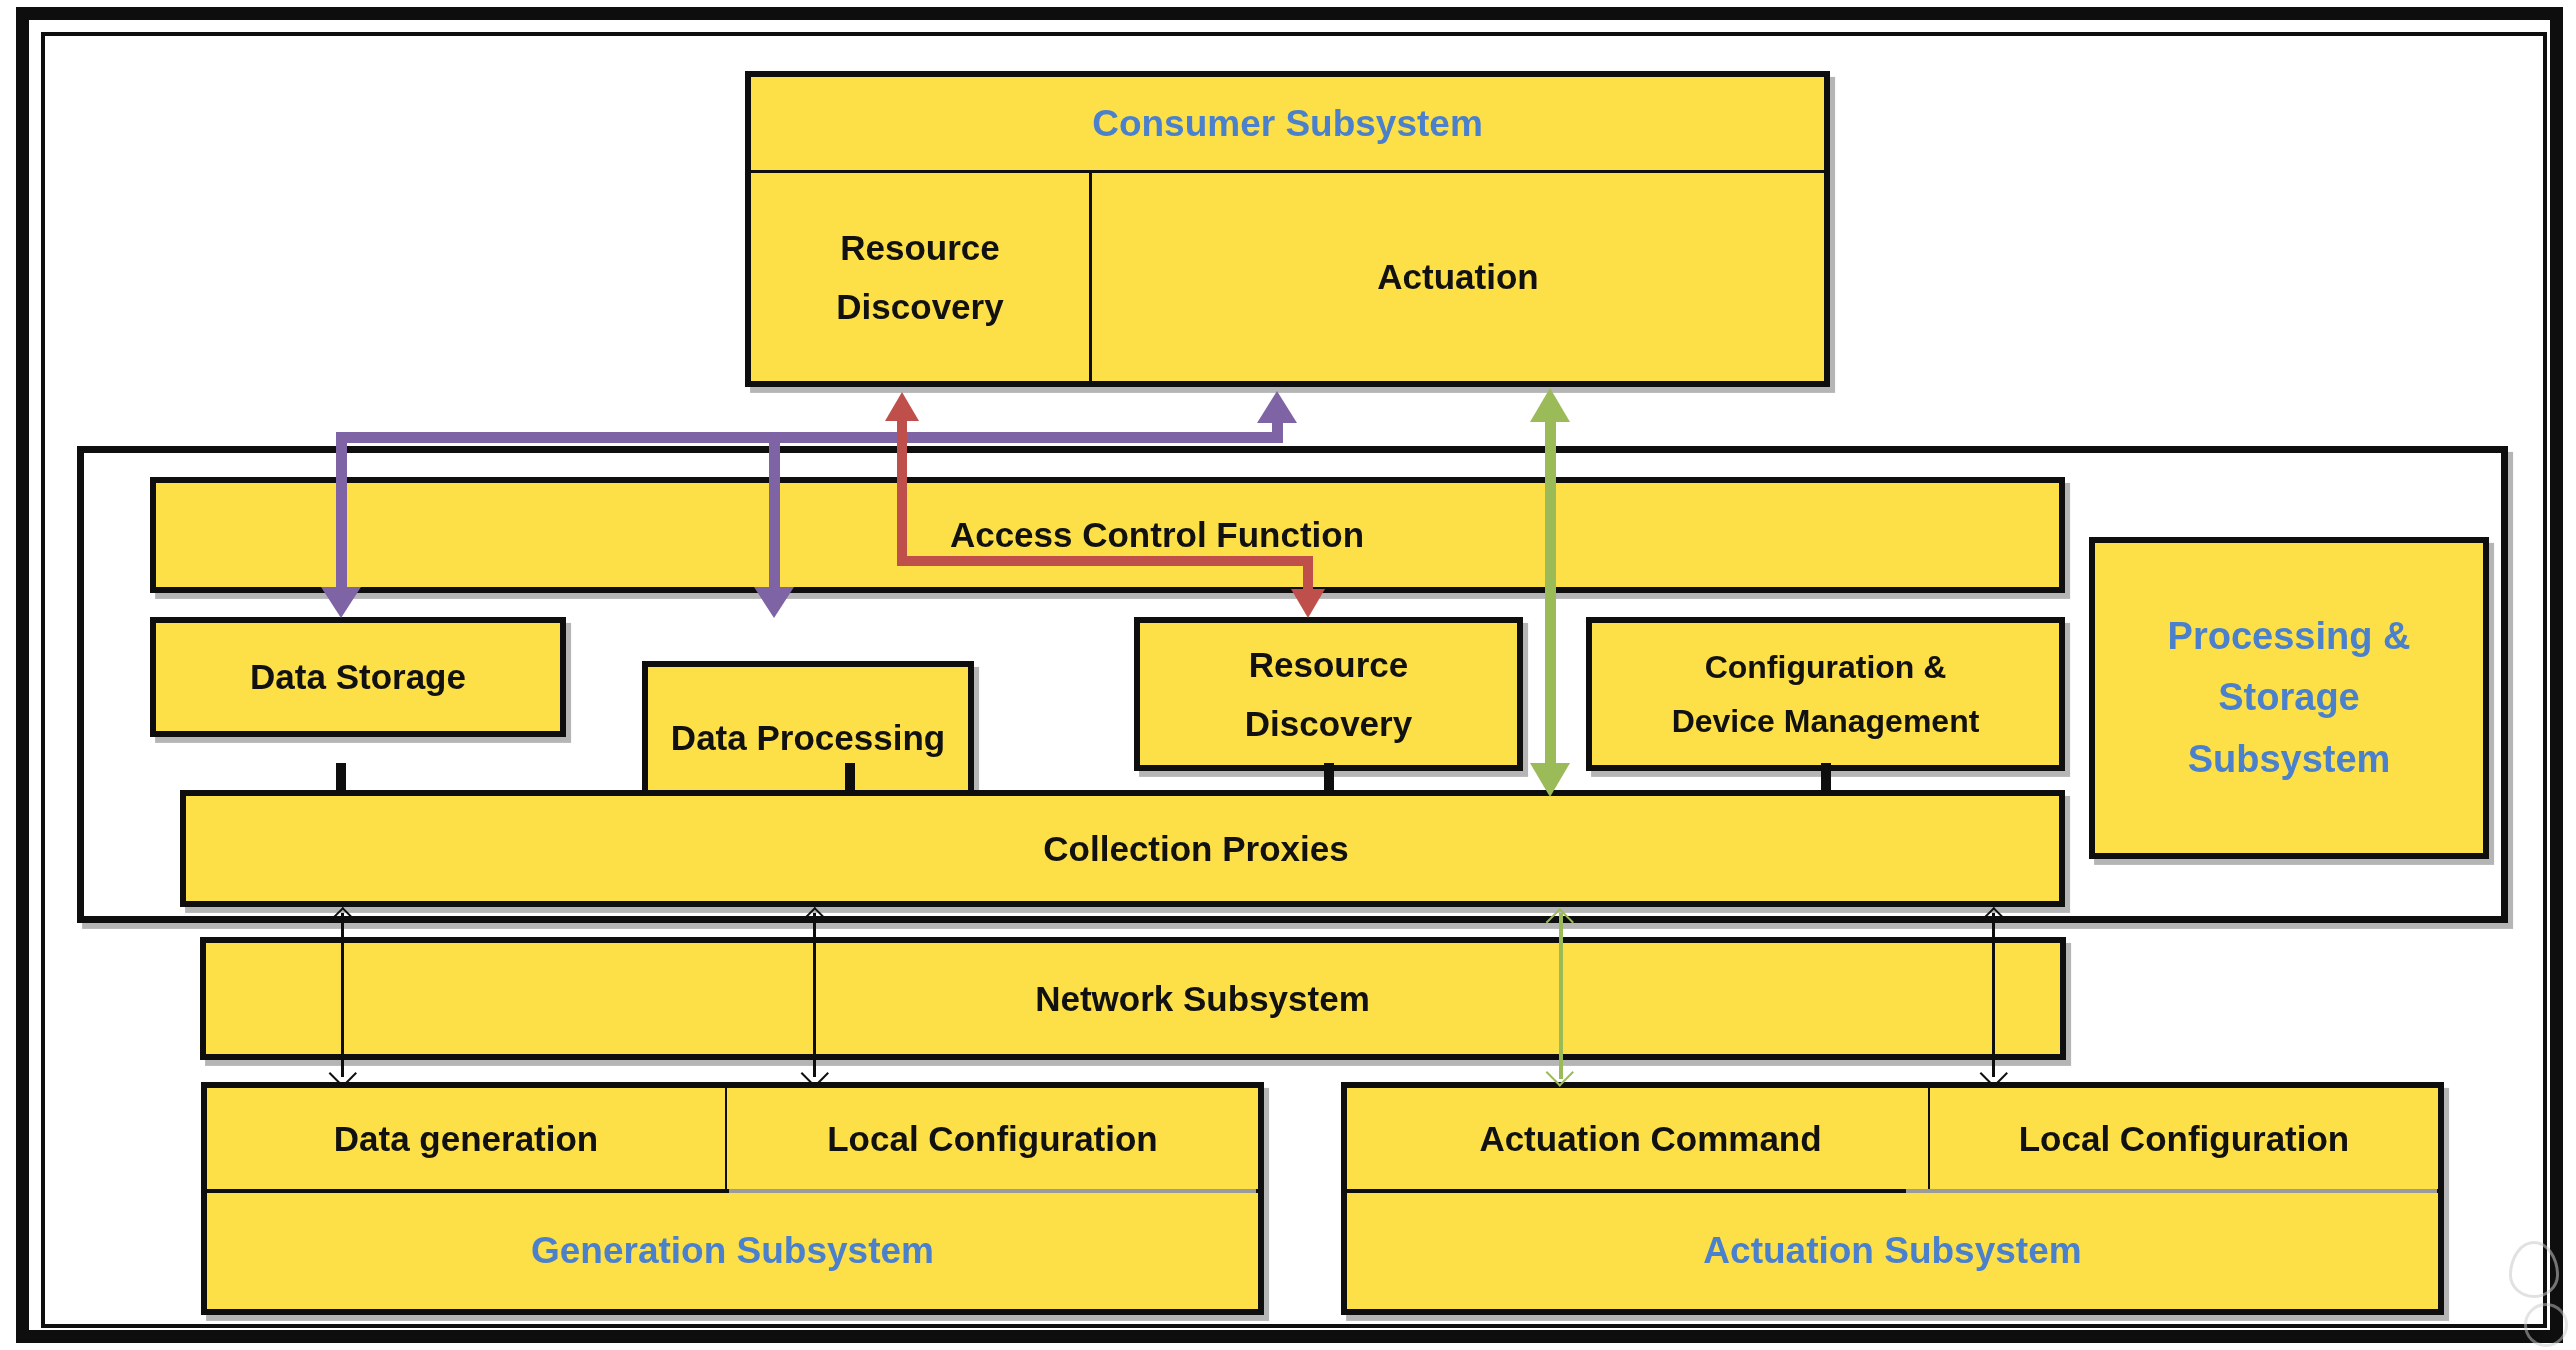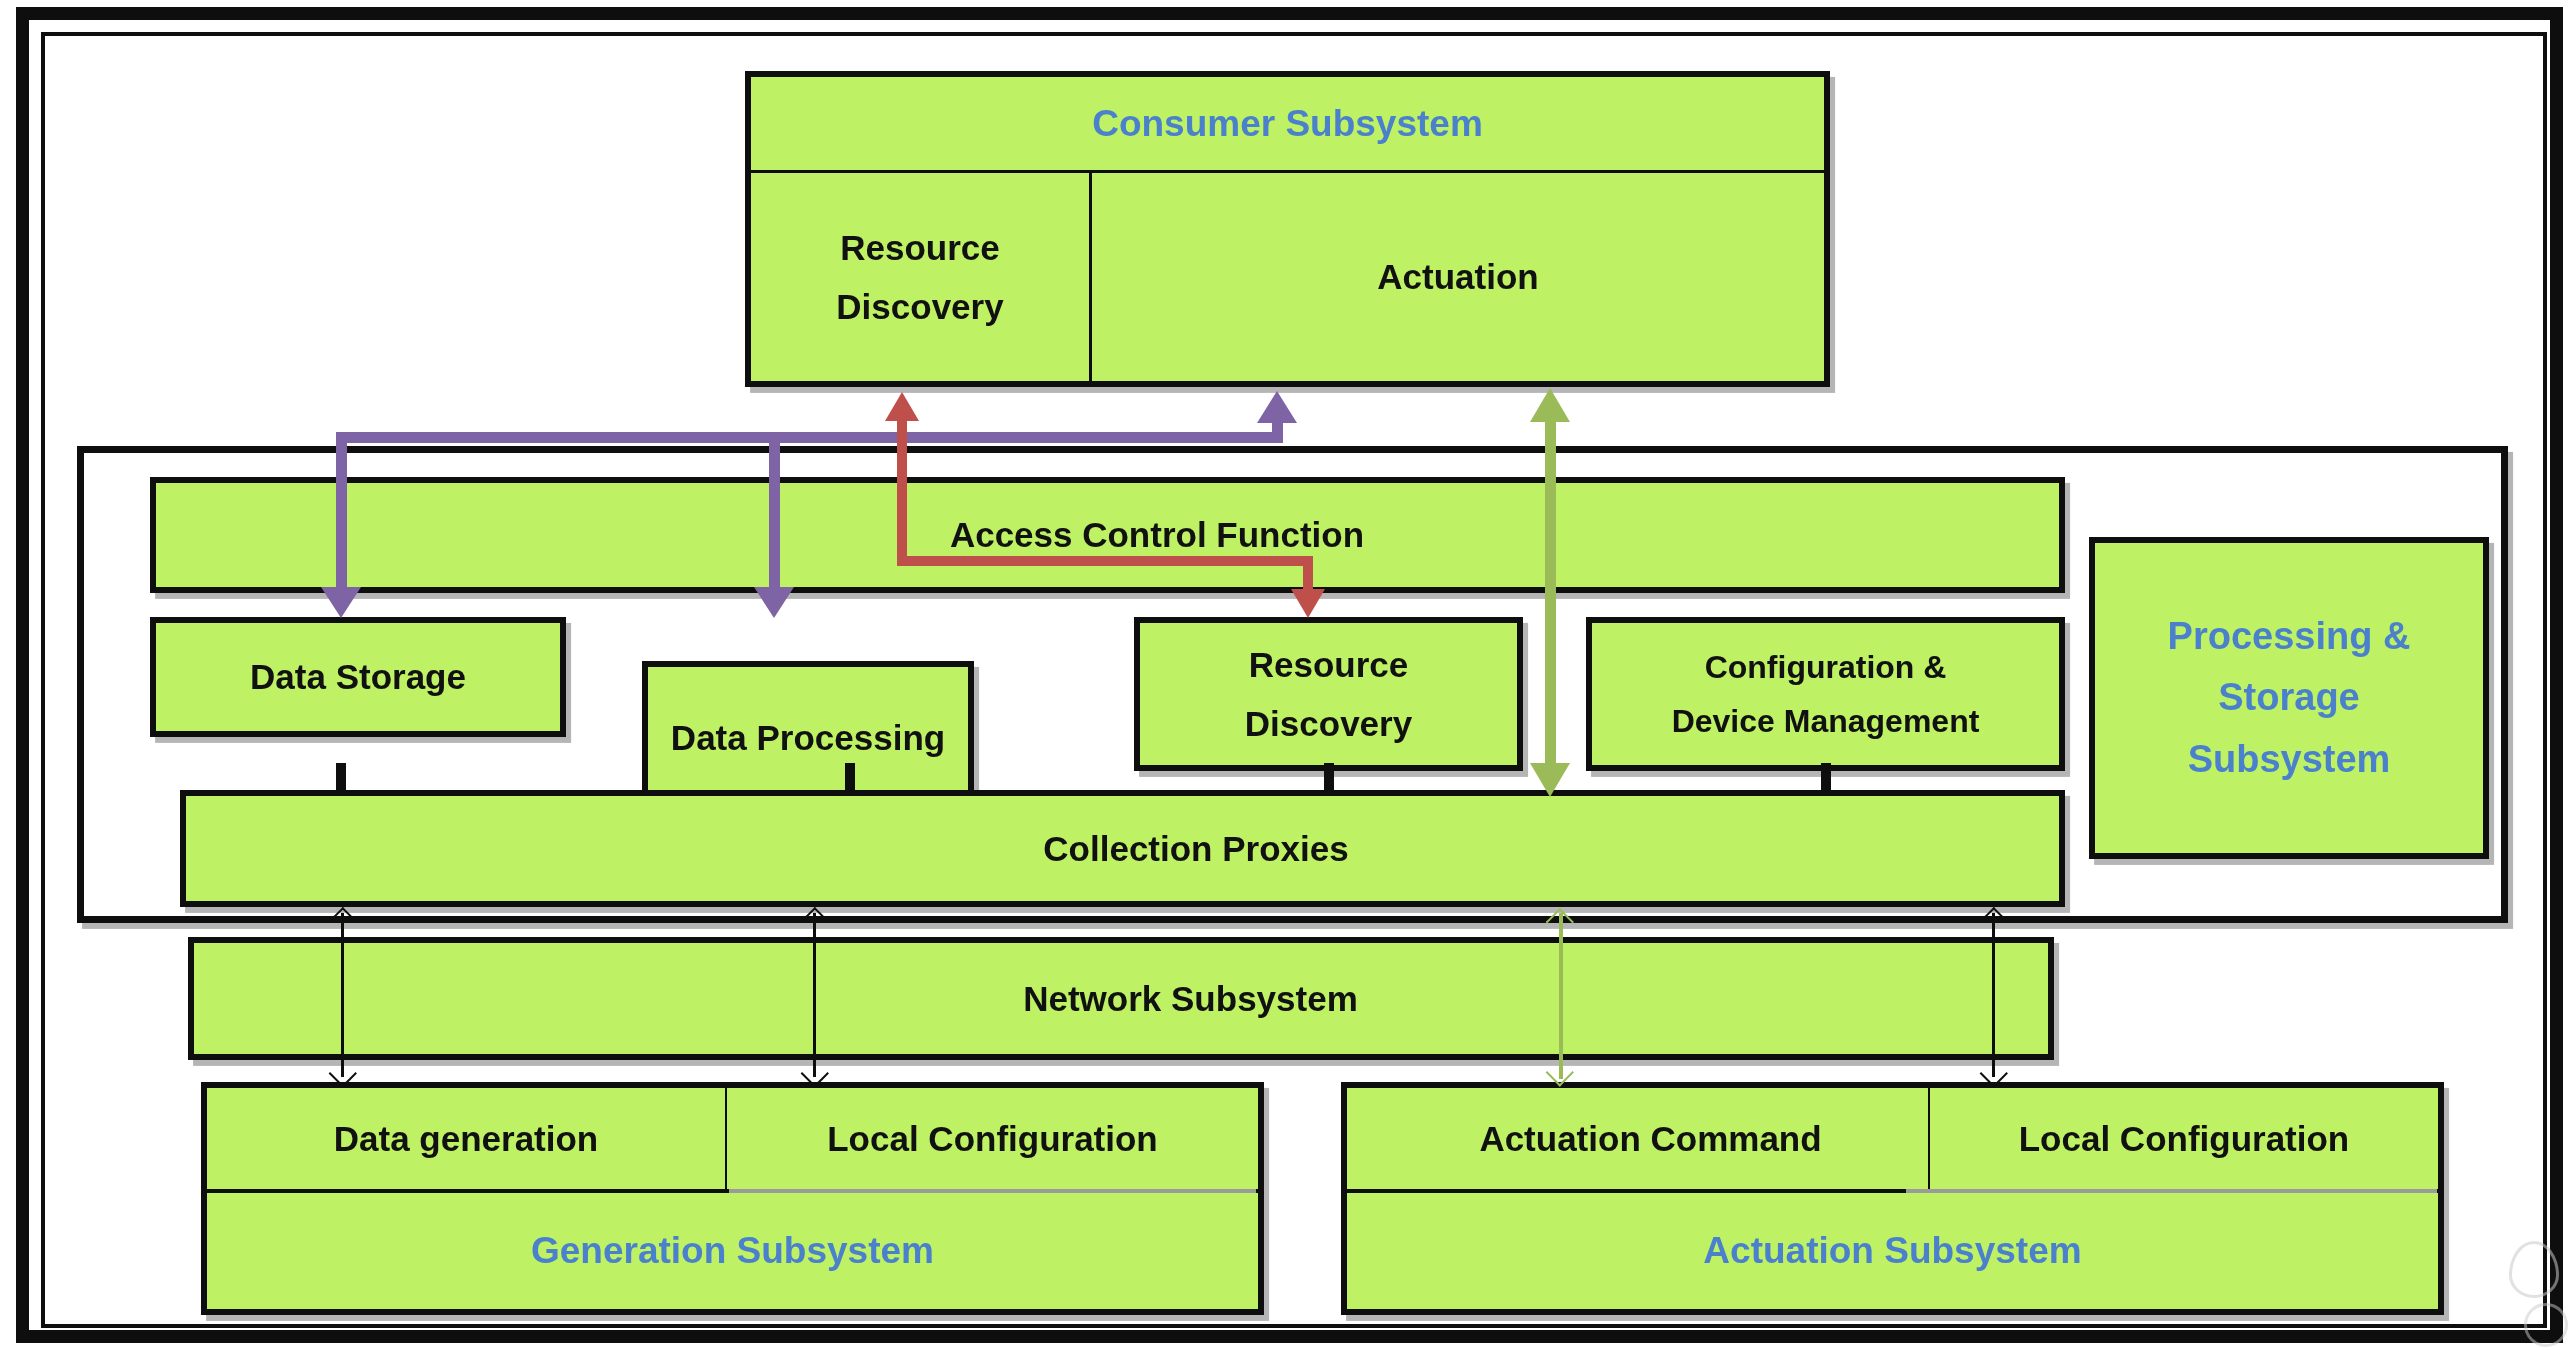--- a/index.html
+++ b/index.html
@@ -19,21 +19,21 @@
     font-weight:bold;
     color:#111111;
     overflow:hidden;
   }
   .abs{position:absolute;box-sizing:border-box;}
   .frame{border:13.2px solid var(--ink);}
   .frame2{border:4.4px solid var(--ink);}
   .box{
     position:absolute;box-sizing:border-box;
     border:6.6px solid var(--ink);
-    background:#bef264;
+    background:#fde047;
     box-shadow:5.1px 5.9px 0 var(--shadow);
     display:flex;align-items:center;justify-content:center;
     text-align:center;
   }
   .nobg{background:transparent;}
   .lbl{white-space:pre-line;}
   .txt48{font-size:35px;line-height:1.65;}
   .txt47{font-size:35px;line-height:1.7;}
   .blue{color:var(--accent-blue);}
   .b10{border-width:7.3px;}
@@ -111,21 +111,21 @@
   <div class="box txt48" style="left:180px;top:790px;width:1885px;height:117px;padding-left:147px;">
     <span class="lbl">Collection Proxies</span>
   </div>
 
   <div class="box blue" style="left:2089px;top:537px;width:400px;height:322px;font-size:38px;line-height:1.62;">
     <span class="lbl">Processing &amp;
 Storage
 Subsystem</span>
   </div>
 
-  <div class="box txt48" style="left:188px;top:937px;width:1866px;height:123px;padding-left:139px;">
+  <div class="box txt48" style="left:200px;top:937px;width:1866px;height:123px;padding-left:139px;">
     <span class="lbl">Network Subsystem</span>
   </div>
 
   <div class="box col" style="left:201px;top:1082px;width:1063px;height:233px;align-items:stretch;justify-content:flex-start;">
     <div class="grp-cells">
       <div class="cell gdiv txt47" style="flex:0 0 518px;">Data generation</div>
       <div class="cell txt47" style="flex:1;">Local Configuration</div>
     </div>
     <div class="grp-label blue">Generation Subsystem</div>
   </div>

